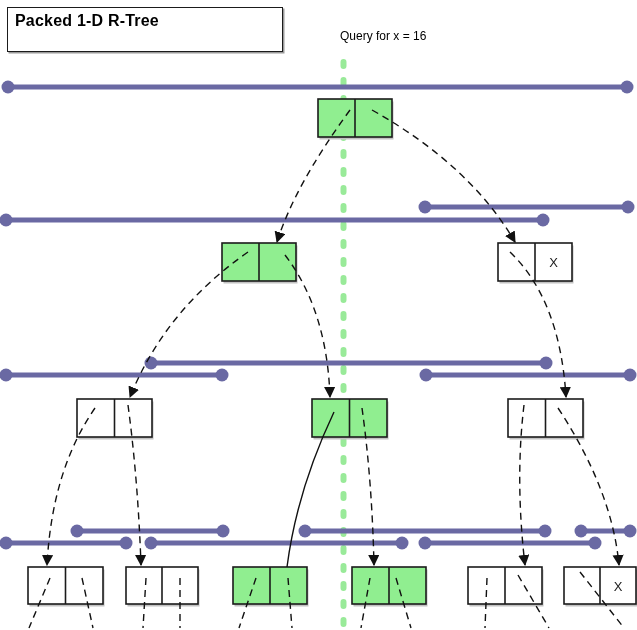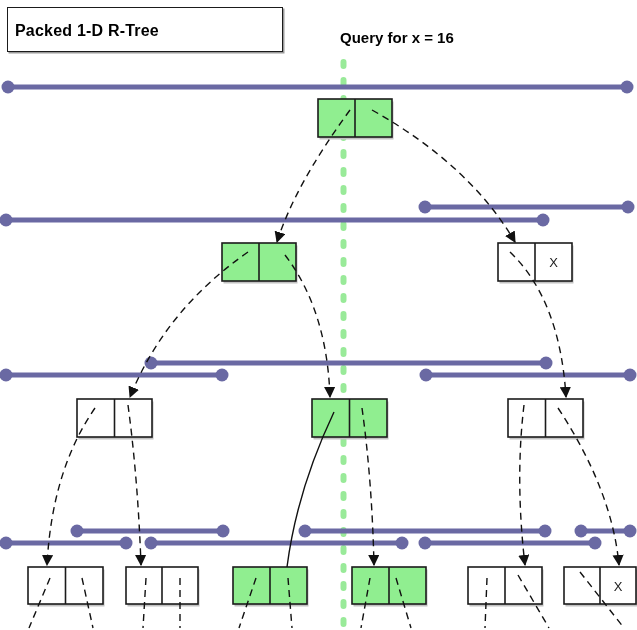--- a/index.html
+++ b/index.html
@@ -1,25 +1,25 @@
 <!DOCTYPE html>
 <html><head>
 <meta charset="utf-8">
 <style>
   html,body{margin:0;padding:0;background:#ffffff;}
   .page{position:relative;width:637px;height:630px;background:#ffffff;overflow:hidden;
         font-family:"Liberation Sans", sans-serif;}
   #diagram{position:absolute;left:0;top:0;}
   .titlebox{position:absolute;left:7px;top:7px;width:276px;height:45px;
             border:1.5px solid #1b1b1b;background:#ffffff;box-shadow:1.5px 1.5px 0 #9a9a9a;
-            padding:13px 0 0 7px;box-sizing:border-box;}
+            padding:3px 0 0 7px;box-sizing:border-box;}
   .title{font-size:16px;font-weight:bold;color:#000;letter-spacing:0.2px;line-height:19px;}
   .byline{font-size:10.5px;font-style:italic;color:#000;margin-top:1px;}
   .byline .date{margin-left:36px;}
-  .querylabel{position:absolute;left:340px;top:29px;font-size:15px;font-weight:bold;color:#000;text-align:right;}
+  .querylabel{position:absolute;left:340px;top:29px;font-size:12px;font-weight:normal;color:#000;text-align:right;}
 </style>
 </head>
 <body>
 
 <div class="page">
   <svg id="diagram" width="637" height="630" viewBox="0 0 637 630">
       <defs>
         <marker id="arrow" viewBox="0 0 10 10" refX="9" refY="5" markerWidth="8" markerHeight="8" orient="auto">
           <path d="M0,0 L10,5 L0,10 z" fill="#111111"></path>
         </marker>

